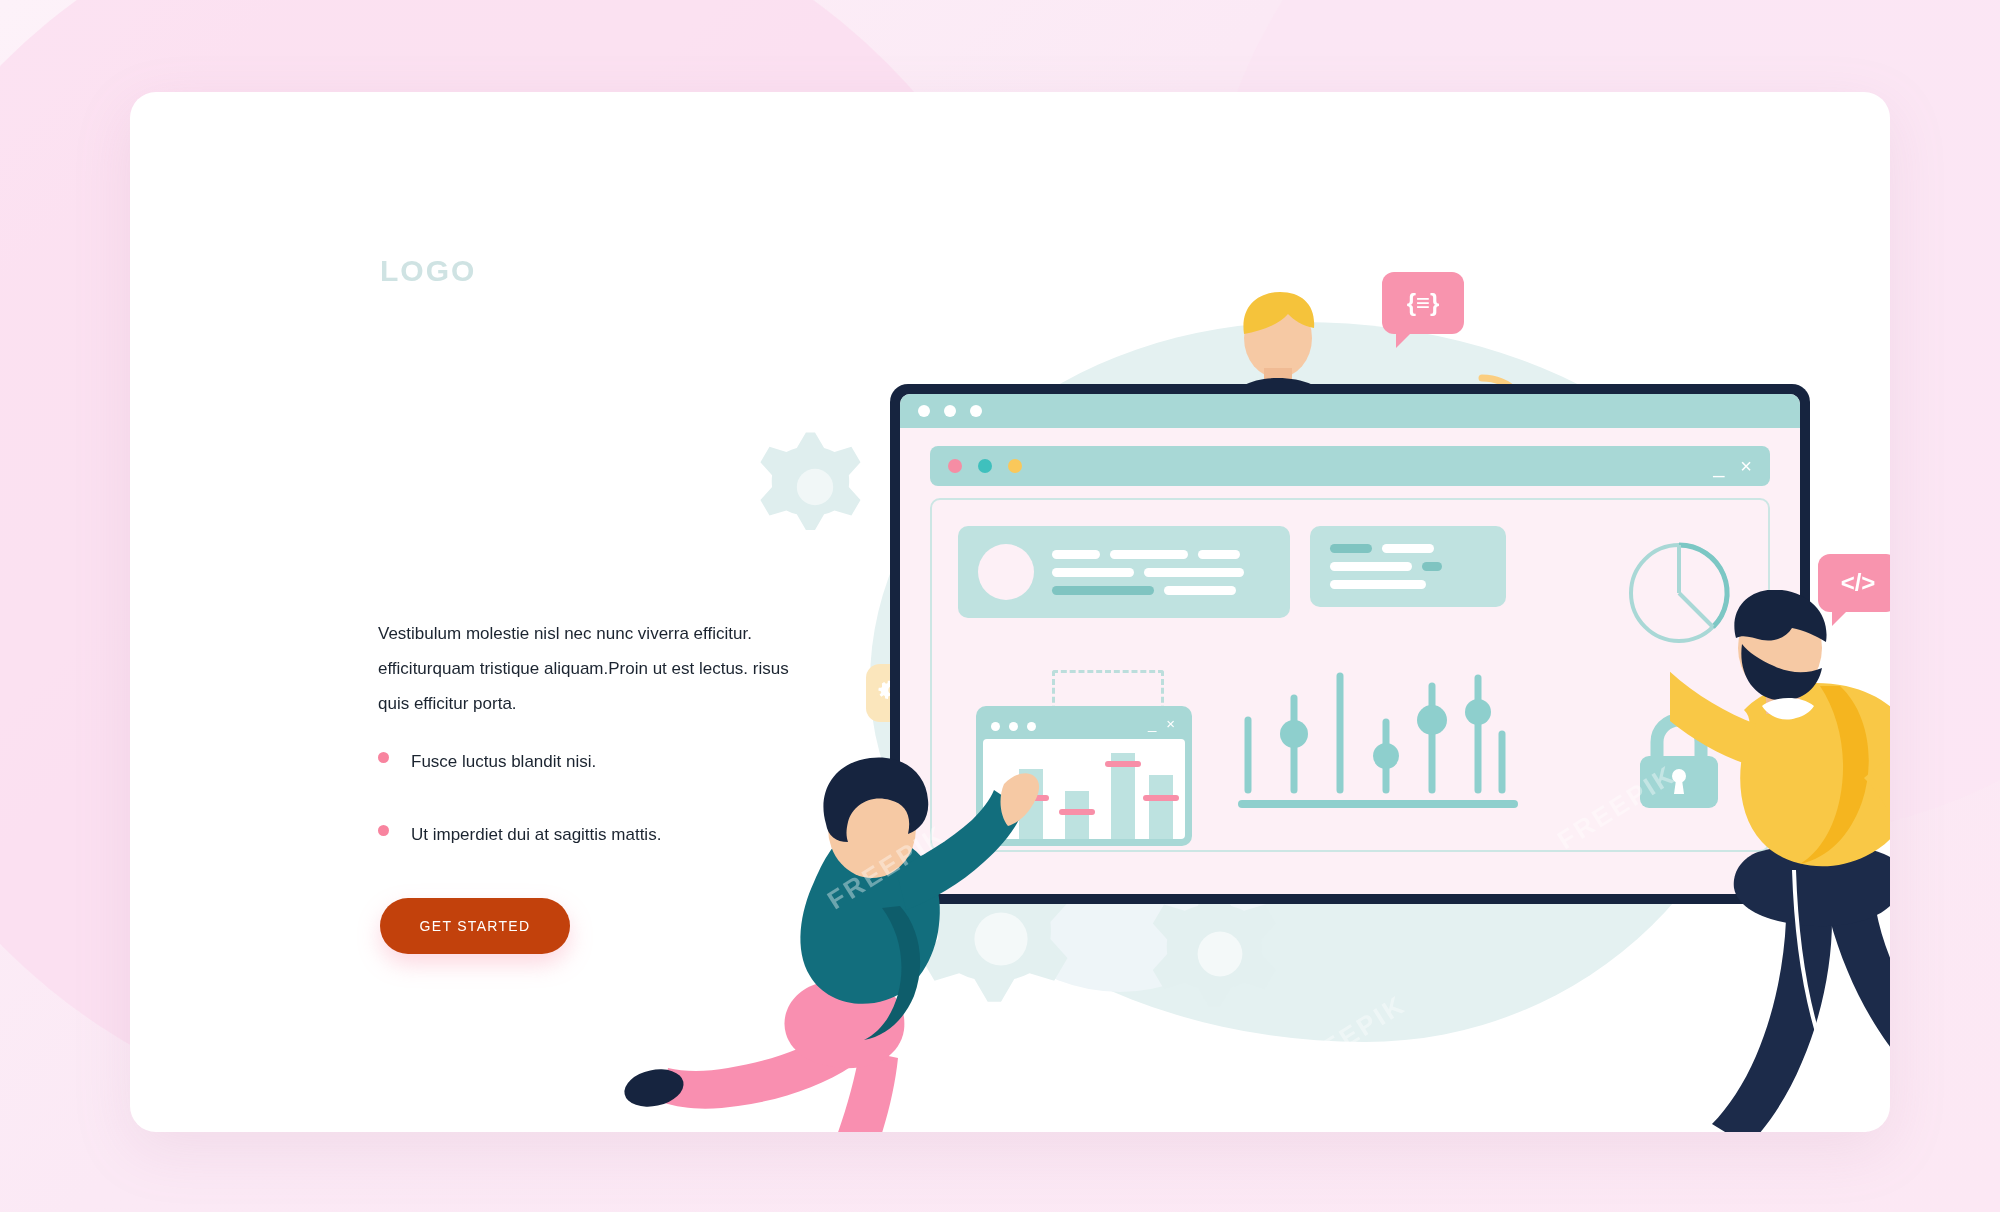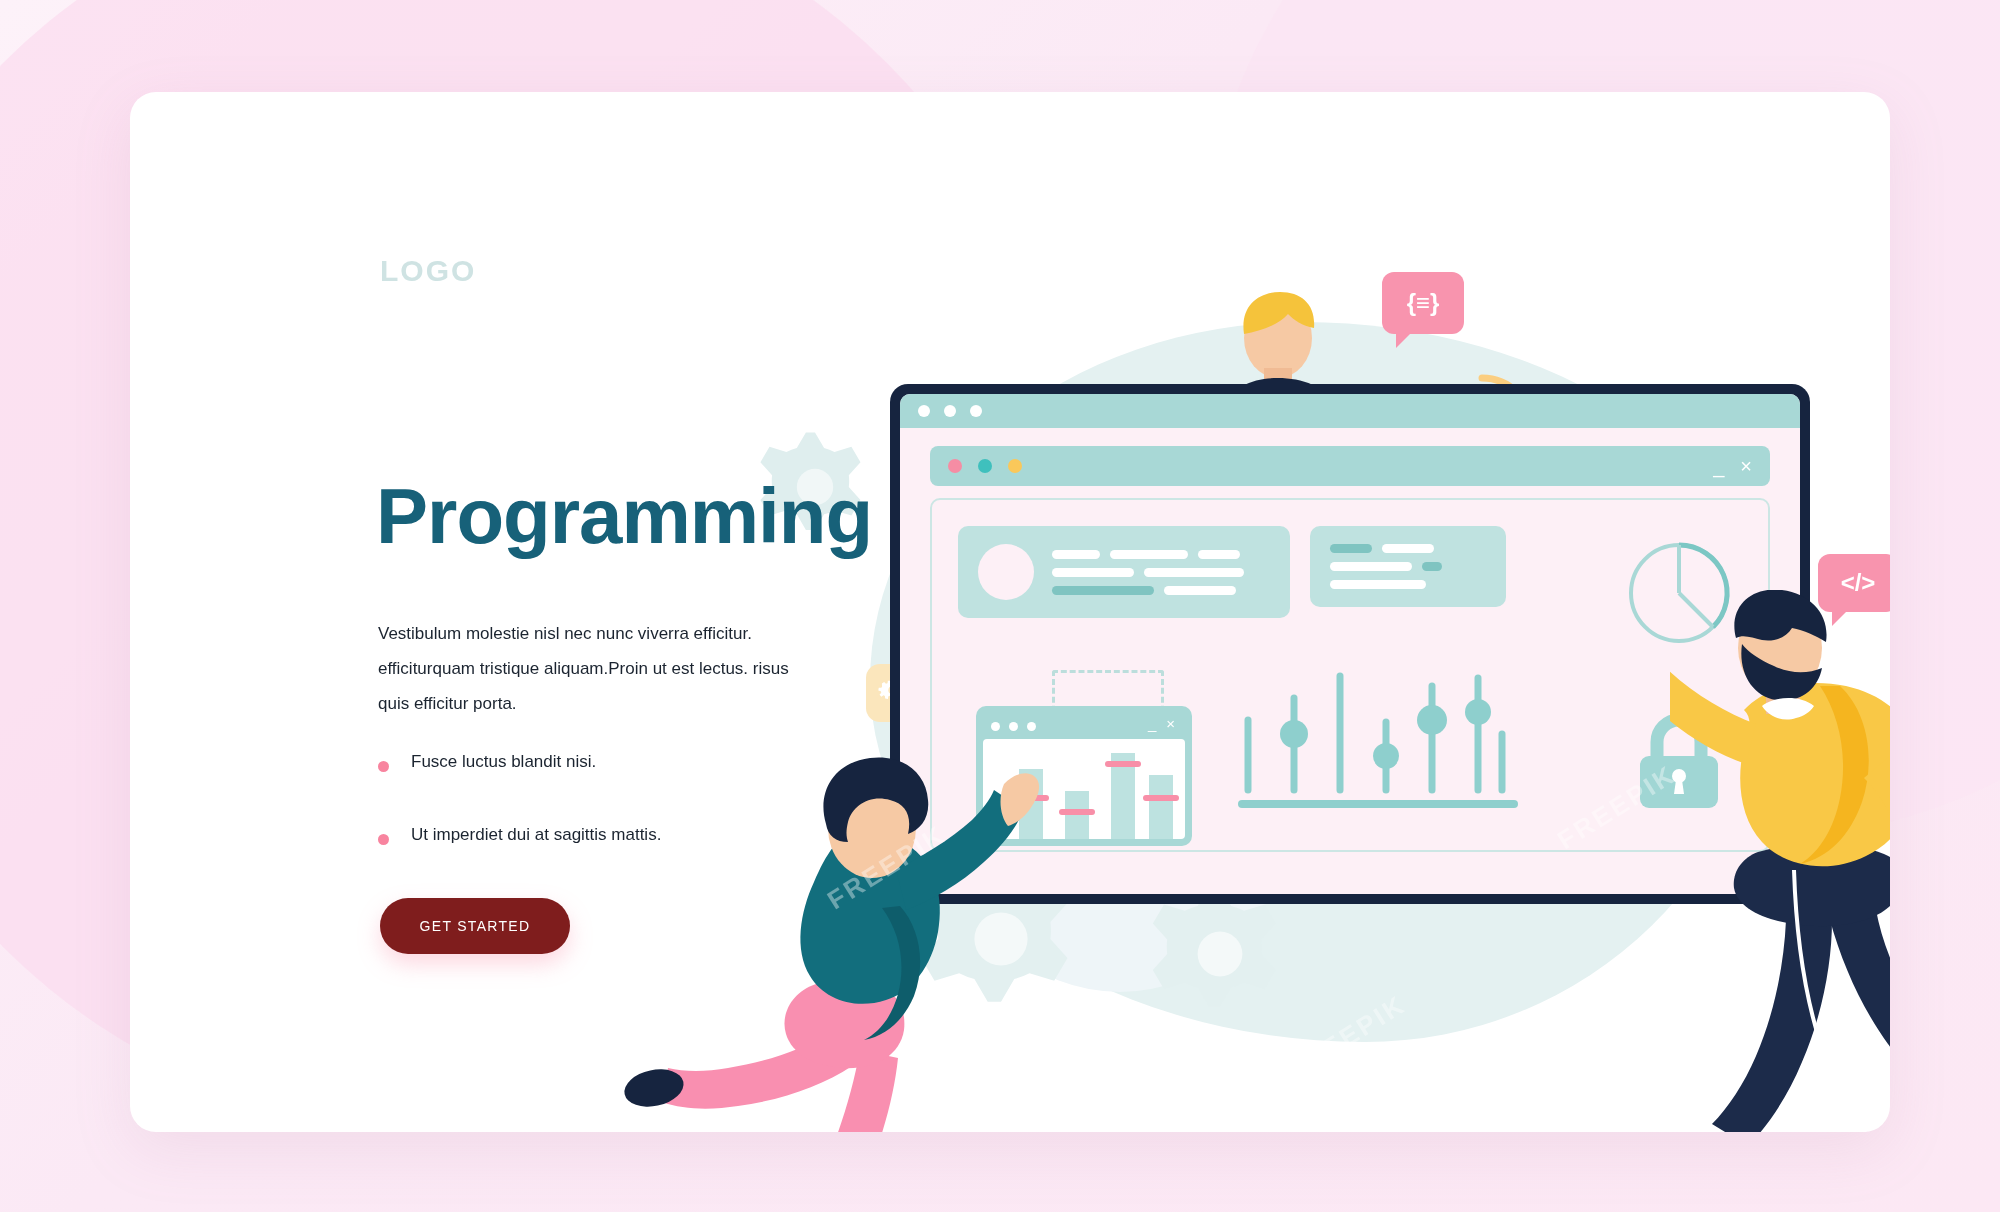--- a/index.html
+++ b/index.html
@@ -58,31 +58,31 @@
   }
   #body-copy {
     position:absolute; left:248px; top:525px; width:430px;
     font-size:17px; color:#1b2430; line-height:2.05;
   }
   #feature-list {
     position:absolute; left:248px; top:660px; width:460px;
     list-style:none;
   }
   #feature-list li {
-    display:flex; align-items:flex-end; gap:22px;
+    display:flex; align-items:flex-start; gap:22px;
     font-size:17px; color:#1b2430; margin-bottom:53px;
   }
   .bullet-dot {
     width:11px; height:11px; border-radius:50%;
     background:#f8849f; flex:0 0 auto;
   }
   #get-started-button {
     position:absolute; left:250px; top:806px;
     width:190px; height:56px; border:none; border-radius:28px;
-    background:#7f1d1d; color:#ffffff;
+    background:#c2410c; color:#ffffff;
     font-size:14px; font-family:"Liberation Sans", sans-serif;
     letter-spacing:1.3px; cursor:pointer;
     box-shadow:0 10px 22px rgba(248,143,168,.35);
   }
 
   
   #illustration { position:absolute; left:0; top:0; width:1760px; height:1040px; }
 
   
   #monitor-frame {
@@ -230,21 +230,20 @@
     <path fill="#e3f0f0" d="M50 8l7 12a36 36 0 018 3l13-4 7 12-9 10a36 36 0 010 9l9 10-7 12-13-4a36 36 0 01-8 3l-7 12H43l-7-12a36 36 0 01-8-3l-13 4-7-12 9-10a36 36 0 010-9l-9-10 7-12 13 4a36 36 0 018-3l7-12z"></path>
     <circle cx="50" cy="50" r="14" fill="#fff" opacity=".6"></circle>
   </svg>
   <svg class="gear" style="left:1010px;top:782px;" width="160" height="160" viewBox="0 0 100 100">
     <path fill="#e3f0f0" d="M50 8l7 12a36 36 0 018 3l13-4 7 12-9 10a36 36 0 010 9l9 10-7 12-13-4a36 36 0 01-8 3l-7 12H43l-7-12a36 36 0 01-8-3l-13 4-7-12 9-10a36 36 0 010-9l-9-10 7-12 13 4a36 36 0 018-3l7-12z"></path>
     <circle cx="50" cy="50" r="14" fill="#fff" opacity=".6"></circle>
   </svg>
 
   <div id="logo">LOGO</div>
 
-  <h1 id="page-title">Programming</h1>
 
   <p id="body-copy">Vestibulum molestie nisl nec nunc viverra efficitur. efficiturquam tristique aliquam.Proin ut est lectus. risus quis efficitur porta.</p>
 
   <ul id="feature-list">
     <li>
       <span class="bullet-dot"></span>
       <span>Fusce luctus blandit nisi.</span>
     </li>
     <li>
       <span class="bullet-dot"></span>

